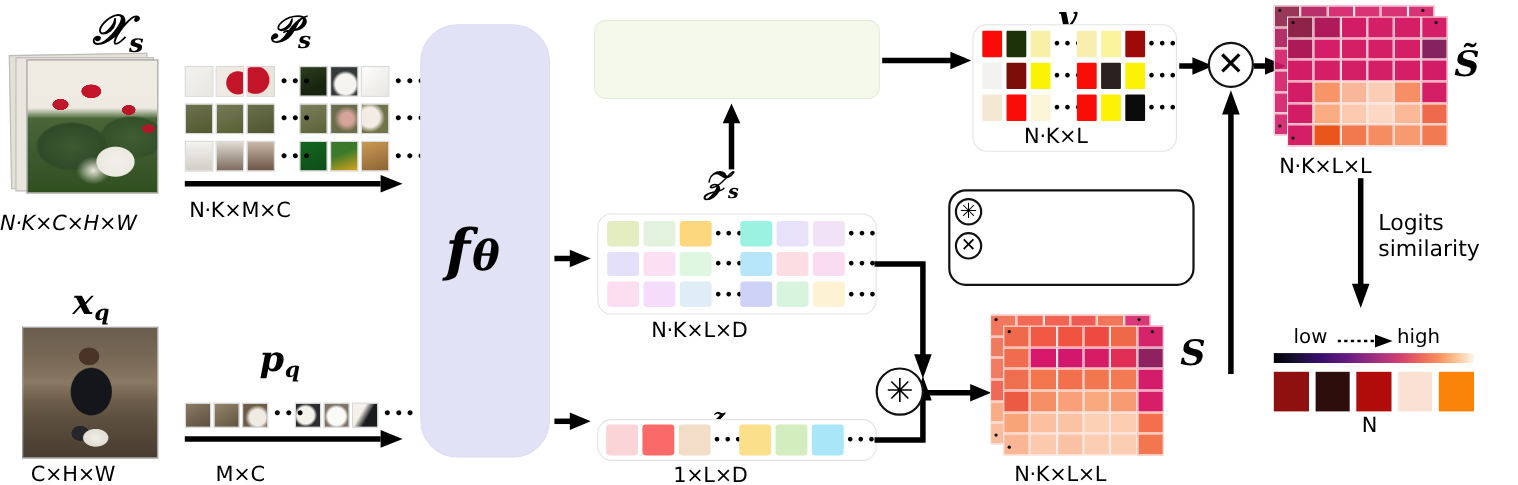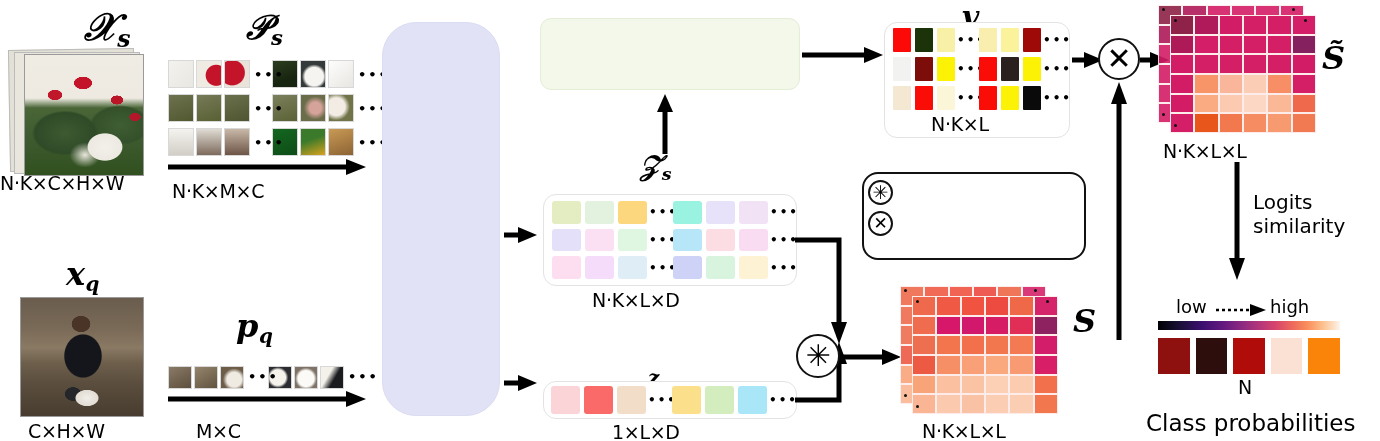--- a/index.html
+++ b/index.html
@@ -173,21 +173,21 @@
 
   <div class="mathlbl abs" style="left:84px; top:8px; font-size:38px;">
     <span>𝒳</span><span class="sub">s</span>
   </div>
 
   <div class="photo-stack" style="left:18px; top:54px; width:126px; height:122px;">
     <div class="sheet" style="transform:translate(-9px,-5px) rotate(-1deg); background:#e3e0d6;"></div>
     <div class="sheet" style="transform:translate(-4px,-2px); background:#e9e6dd;"></div>
     <div class="photo img-support" style="left:6px; top:0; width:120px; height:122px;"></div>
   </div>
-  <div class="dimlbl abs" style="left:0px; top:172px;">N·K×C×H×W</div>
+  <div class="dimlbl abs" style="left:0px; top:192px;font-style:italic;">N·K×C×H×W</div>
 
   <div class="mathlbl abs" style="left:246px; top:10px; font-size:34px;">
     <span>𝒫</span><span class="sub">s</span>
   </div>
 
   <div class="abs" style="left:168px; top:60px; width:190px; height:100px;">
 
     <div class="patch" style="left:0px;  top:0px; width:26px; height:28px; background:linear-gradient(135deg,#f3f2ee,#e8e7e1);"></div>
     <div class="patch" style="left:28px; top:0px; width:26px; height:28px; background:radial-gradient(circle at 80% 55%, #c4142a 0 42%, #efeae2 46%);"></div>
     <div class="patch" style="left:56px; top:0px; width:26px; height:28px; background:radial-gradient(circle at 30% 45%, #c4142a 0 55%, #e9e3da 60%);"></div>
@@ -242,20 +242,23 @@
     <div class="dots" style="left:80px;  top:4px; font-size:13px;">•••</div>
     <div class="dots" style="left:180px; top:4px; font-size:13px;">•••</div>
   </div>
   <svg class="arrowsvg" style="left:168px; top:390px;" width="200" height="18" viewBox="0 0 200 18">
     <line x1="0" y1="9" x2="178" y2="9" stroke="#000" stroke-width="5"></line>
     <polygon points="178,1 198,9 178,17" fill="#000"></polygon>
   </svg>
   <div class="dimlbl abs" style="left:196px; top:420px;">M×C</div>
 
   <div class="fbox" style="left:382px; top:22px; width:118px; height:394px;"></div>
+  <div class="mathlbl abs" style="left:405px; top:202px; font-size:52px;">
+    <span>f</span><span style="font-size:0.72em; margin-left:2px;">θ</span>
+  </div>
 
   <svg class="arrowsvg" style="left:504px; top:226px;" width="34" height="18" viewBox="0 0 34 18">
     <line x1="0" y1="9" x2="16" y2="9" stroke="#000" stroke-width="5"></line>
     <polygon points="14,1 33,9 14,17" fill="#000"></polygon>
   </svg>
   <svg class="arrowsvg" style="left:504px; top:374px;" width="34" height="18" viewBox="0 0 34 18">
     <line x1="0" y1="9" x2="16" y2="9" stroke="#000" stroke-width="5"></line>
     <polygon points="14,1 33,9 14,17" fill="#000"></polygon>
   </svg>
 
@@ -595,15 +598,14 @@
   <div class="colorbar" style="left:1158px; top:321px; width:182px; height:9px;"></div>
 
   <div class="abs" id="prob-row" style="left:1158px; top:338px; width:182px; height:36px;">
       <div style="position: absolute; left: 0px; top: 0px; width: 31.6px; height: 100%; background: rgb(142, 17, 16);"></div>
       <div style="position: absolute; left: 37.6px; top: 0px; width: 31.6px; height: 100%; background: rgb(45, 14, 12);"></div>
       <div style="position: absolute; left: 75.2px; top: 0px; width: 31.6px; height: 100%; background: rgb(176, 13, 10);"></div>
       <div style="position: absolute; left: 112.8px; top: 0px; width: 31.6px; height: 100%; background: rgb(251, 224, 212);"></div>
       <div style="position: absolute; left: 150.4px; top: 0px; width: 31.6px; height: 100%; background: rgb(249, 132, 9);"></div>
     </div>
   <div class="dimlbl abs" style="left:1238px; top:376px;">N</div>
-  <div class="plainlbl abs" style="left:1146px; top:410px; font-size:23px;">Class probabilities</div>
 
 </div>
 
 </body></html>

